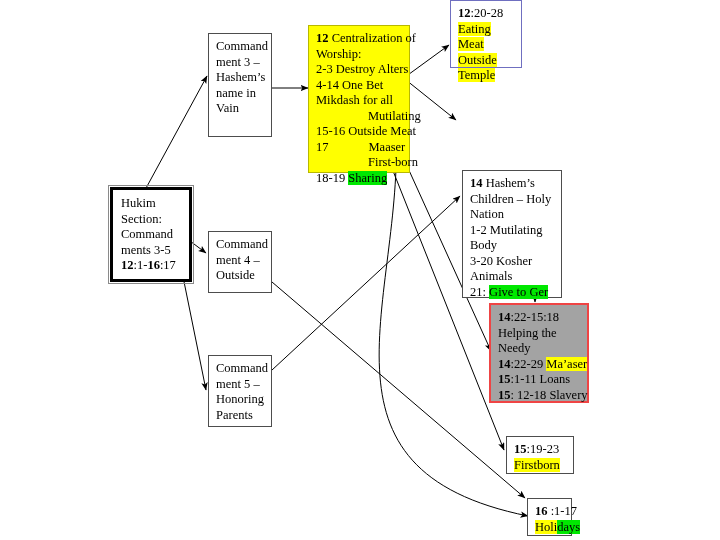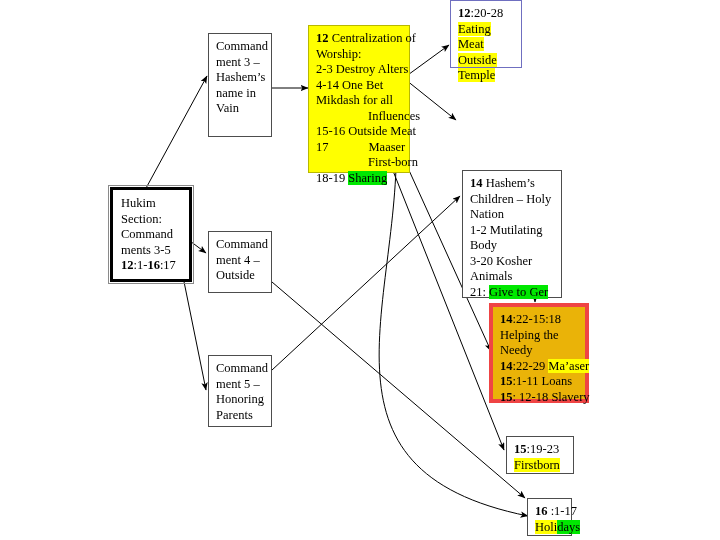--- a/index.html
+++ b/index.html
@@ -43,22 +43,22 @@
     border: 3px solid #000000;
     outline: 1px solid #8a8a8a;
     outline-offset: 1px;
     padding: 6px 5px 5px 8px;
   }
   .node-yellow {
     background: #ffff00;
     border: 1px solid #b8b800;
   }
   .node-green {
-    background: #eab308;
-    border: 4px solid #ef4444;
+    background: #a3a3a3;
+    border: 2px solid #ef4444;
   }
   .node-purple-border {
     border: 1px solid #6f6fc0;
   }
 
   .hl-yellow { background: #ffff00; }
   .hl-green  { background: #00e800; }
 
   .indent { display: inline-block; width: 40px; }
   .indent2 { display: inline-block; width: 52px; }
@@ -128,21 +128,21 @@
     <div class="ln">Honoring</div>
     <div class="ln">Parents</div>
   </div>
 
   <div class="node node-yellow" style="left:308px; top:25px; width:102px; height:148px;">
     <div class="ln"><b>12</b><span> Centralization of</span></div>
     <div class="ln">Worship:</div>
     <div class="ln">2-3 Destroy Alters</div>
     <div class="ln">4-14 One Bet</div>
     <div class="ln">Mikdash for all</div>
-    <div class="ln"><span class="indent2"></span><span>Influences</span></div>
+    <div class="ln"><span class="indent2"></span><span>Mutilating</span></div>
     <div class="ln">15-16 Outside Meat</div>
     <div class="ln"><span>17</span><span class="indent"></span><span>Maaser</span></div>
     <div class="ln"><span class="indent2"></span><span>First-born</span></div>
     <div class="ln"><span>18-19 </span><span class="hl-green">Sharing</span></div>
   </div>
 
   <div class="node node-purple-border" style="left:450px; top:0; width:72px; height:68px;">
     <div class="ln"><b>12</b><span>:20-28</span></div>
     <div class="ln"><span class="hl-yellow">Eating</span></div>
     <div class="ln"><span class="hl-yellow">Meat</span></div>

